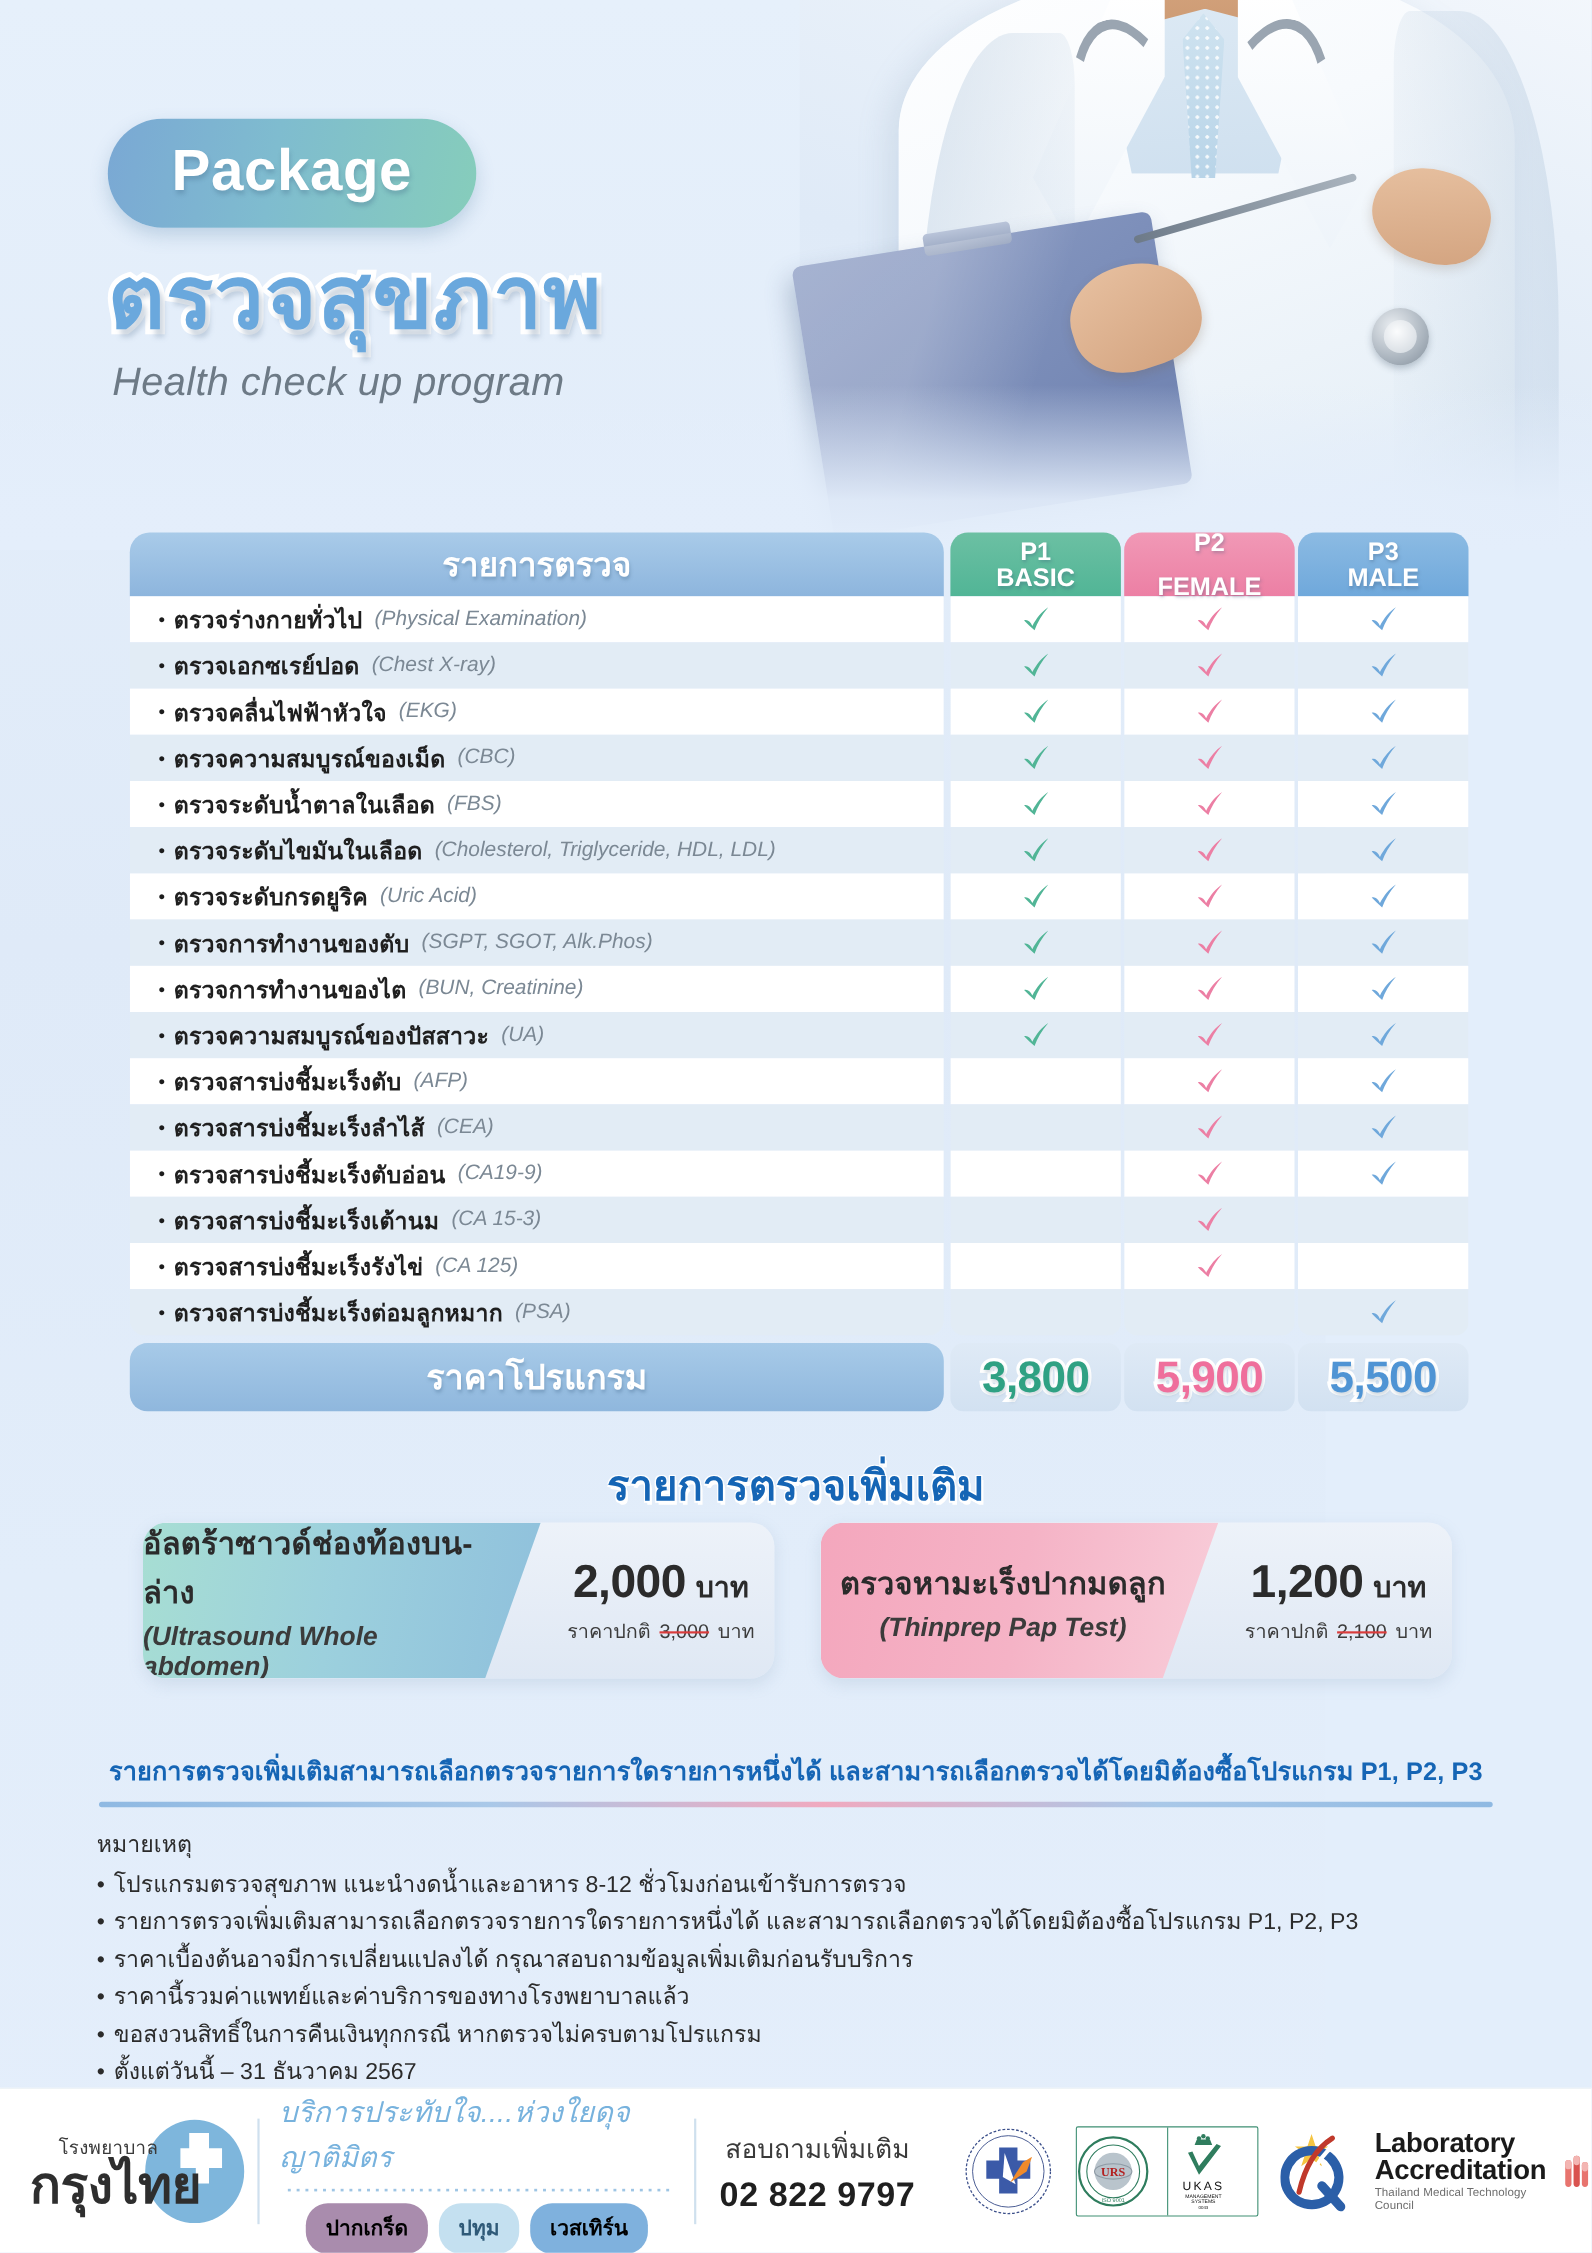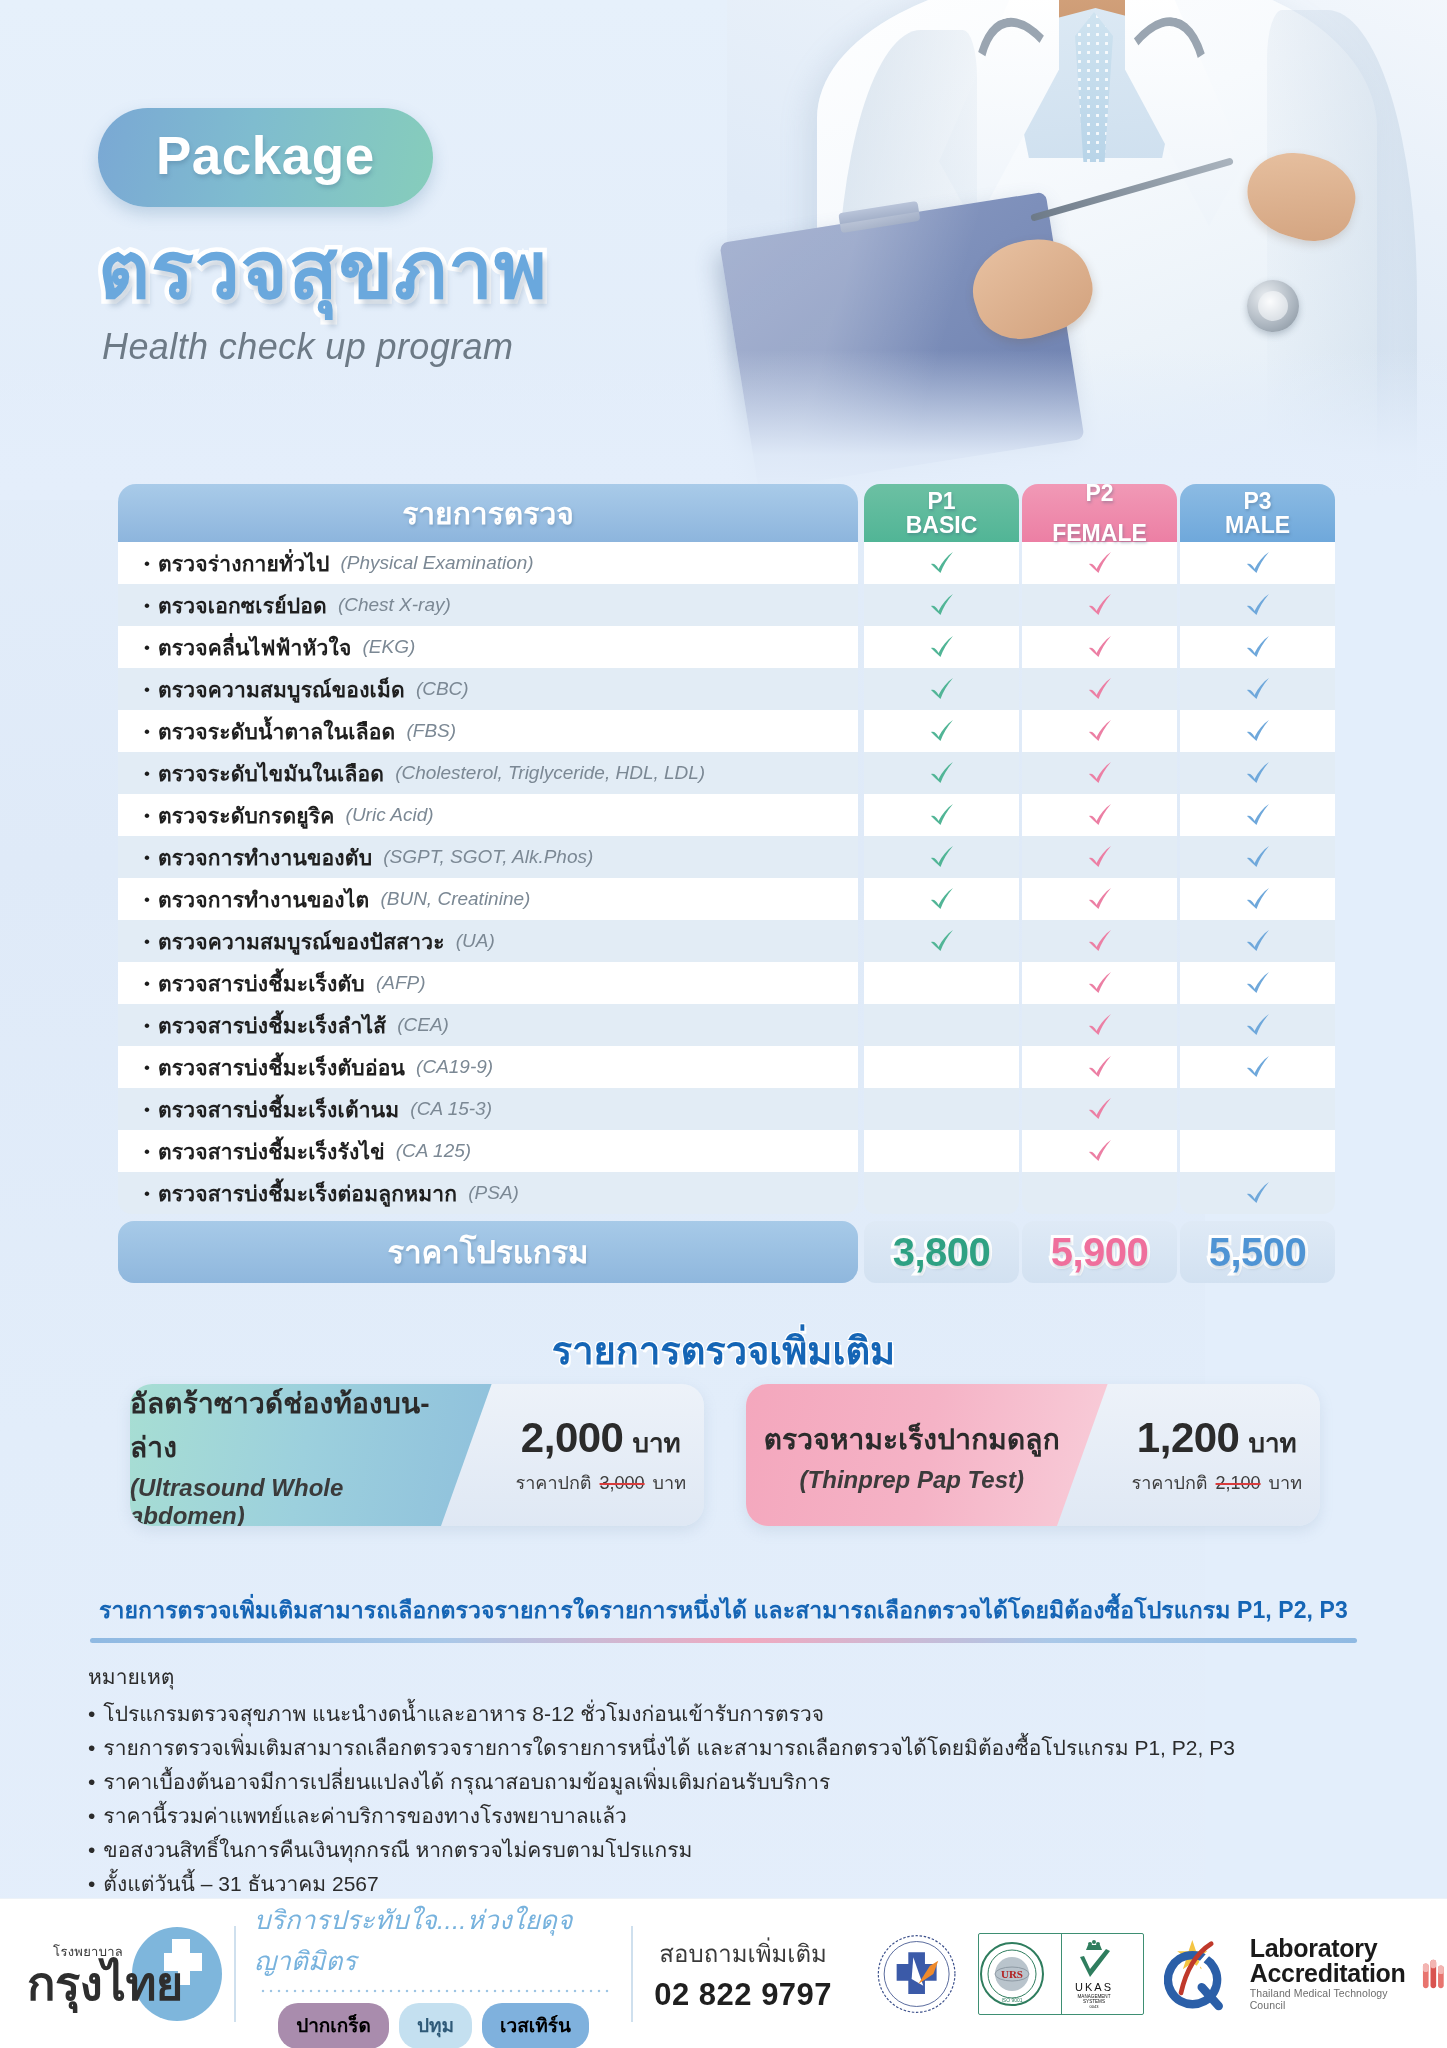--- a/index.html
+++ b/index.html
@@ -397,21 +397,21 @@
     position: absolute; left: 132px; top: 28px;
     width: 90px; height: 94px;
     border-radius: 50%;
     background: #7eb6dc;
   }
   .logo-cross {
     position: absolute; left: 156px; top: 40px;
     width: 46px; height: 62px;
   }
   .logo-text { position: relative; z-index: 2; margin-left: -24px; }
-  .logo-small { font-size: 13px; color: #3a3a3a; margin-left: 26px; letter-spacing: .3px; }
+  .logo-small { font-size: 17px; color: #3a3a3a; margin-left: 26px; letter-spacing: .3px; }
   .logo-big { font-size: 47px; font-weight: bold; color: #2e2e2e; line-height: .95; letter-spacing: -.5px; }
   .fs-sep { width: 2px; height: 96px; background: #cfe0ee; }
   .fs-tagline {
     width: 420px;
     display: flex; flex-direction: column;
     align-items: center; justify-content: center;
     padding: 0 18px;
   }
   .tagline-text { font-size: 26px; font-style: italic; color: #77b2dd; letter-spacing: .2px; }
   .tagline-dots {

